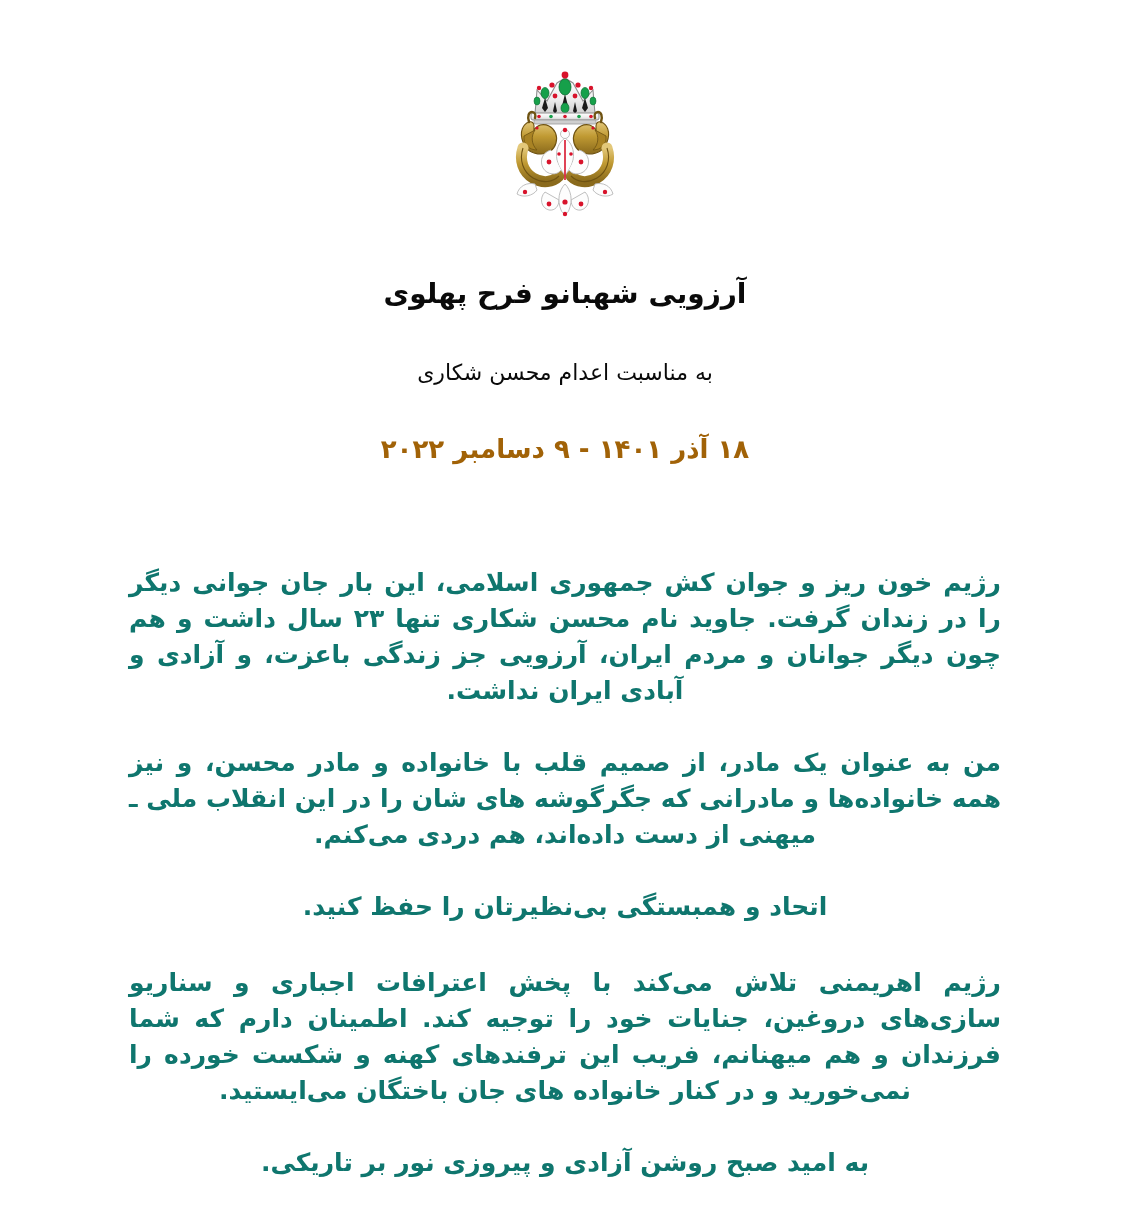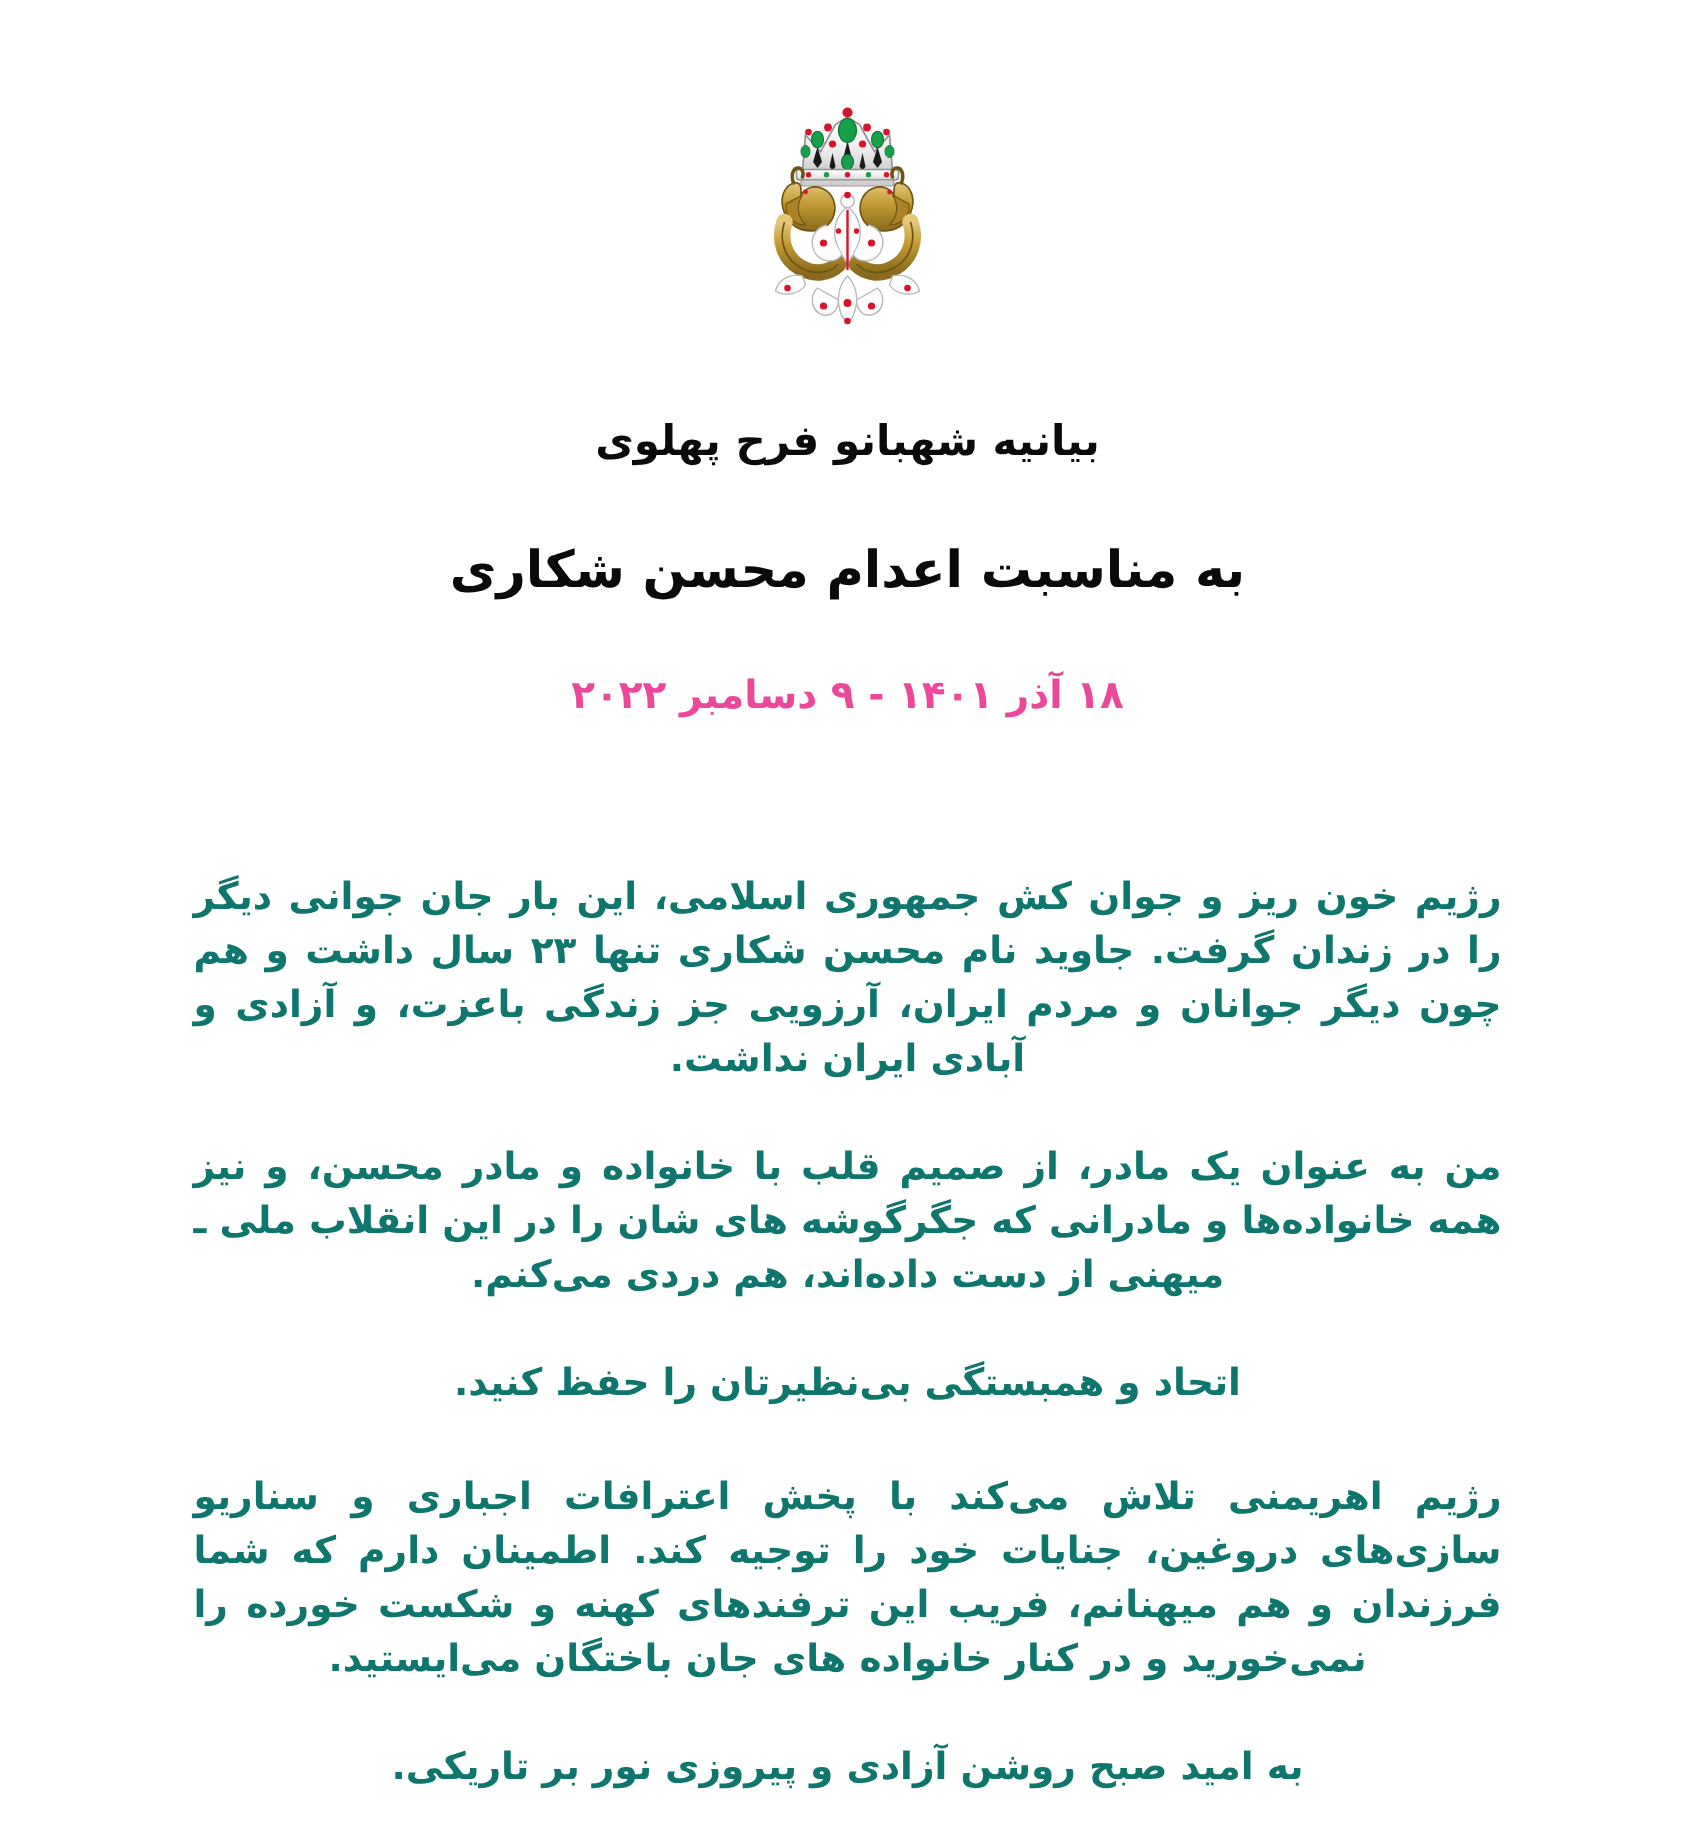--- a/index.html
+++ b/index.html
@@ -51,34 +51,34 @@
   .doc-title {
     font-size: 28px;
     font-weight: bold;
     letter-spacing: 0.5px;
     margin: 0;
     padding-top: 86px;
     line-height: 1.25;
     color: #0a0a0a;
   }
   .doc-subtitle {
-    font-size: 34px;
-    font-weight: bold;
+    font-size: 22px;
+    font-weight: normal;
     margin: 0;
     padding-top: 48px;
     line-height: 1.25;
     color: #0a0a0a;
   }
   .doc-date {
     font-size: 26px;
     font-weight: bold;
     margin: 0;
     padding-top: 46px;
     line-height: 1.25;
-    color: #ec4899;
+    color: #a16207;
   }
 
   
   .body-copy {
     direction: rtl;
     text-align: justify;
     text-align-last: center;
     margin: 0 auto;
     width: 872px;
     padding-top: 100px;
@@ -196,21 +196,21 @@
         <circle cx="126" cy="124" r="2.2" fill="#d8132b"></circle>
         <circle cx="70" cy="136" r="2.4" fill="#d8132b"></circle>
         <circle cx="102" cy="136" r="2.4" fill="#d8132b"></circle>
         <circle cx="86" cy="134" r="2.6" fill="#d8132b"></circle>
         <circle cx="86" cy="146" r="2.2" fill="#d8132b"></circle>
       </g>
     </svg>
   </div>
 
   <div class="headings">
-    <h1 class="doc-title">بیانیه شهبانو فرح پهلوی</h1>
+    <h1 class="doc-title">آرزویی شهبانو فرح پهلوی</h1>
     <h2 class="doc-subtitle">به مناسبت اعدام محسن شکاری</h2>
     <div class="doc-date">۱۸ آذر ۱۴۰۱ - ۹ دسامبر ۲۰۲۲</div>
   </div>
 
   <div class="body-copy">
     <p class="para">رژیم خون ریز و جوان کش جمهوری اسلامی، این بار جان جوانی دیگر را در زندان گرفت. جاوید نام محسن شکاری تنها ۲۳ سال داشت و هم چون دیگر جوانان و مردم ایران، آرزویی جز زندگی باعزت، و آزادی و آبادی ایران نداشت.</p>
     <p class="para">من به عنوان یک مادر، از صمیم قلب با خانواده و مادر محسن، و نیز همه خانواده‌ها و مادرانی که جگرگوشه های شان را در این انقلاب ملی ـ میهنی از دست داده‌اند، هم دردی می‌کنم.</p>
     <p class="para closing">اتحاد و همبستگی بی‌نظیرتان را حفظ کنید.</p>
     <p class="para">رژیم اهریمنی تلاش می‌کند با پخش اعترافات اجباری و سناریو سازی‌های دروغین، جنایات خود را توجیه کند.  اطمینان دارم که شما فرزندان و هم میهنانم، فریب این ترفندهای کهنه و شکست خورده را نمی‌خورید و در کنار خانواده های جان باختگان می‌ایستید.</p>
     <p class="para closing-last">به امید صبح روشن آزادی و پیروزی نور بر تاریکی.</p>

